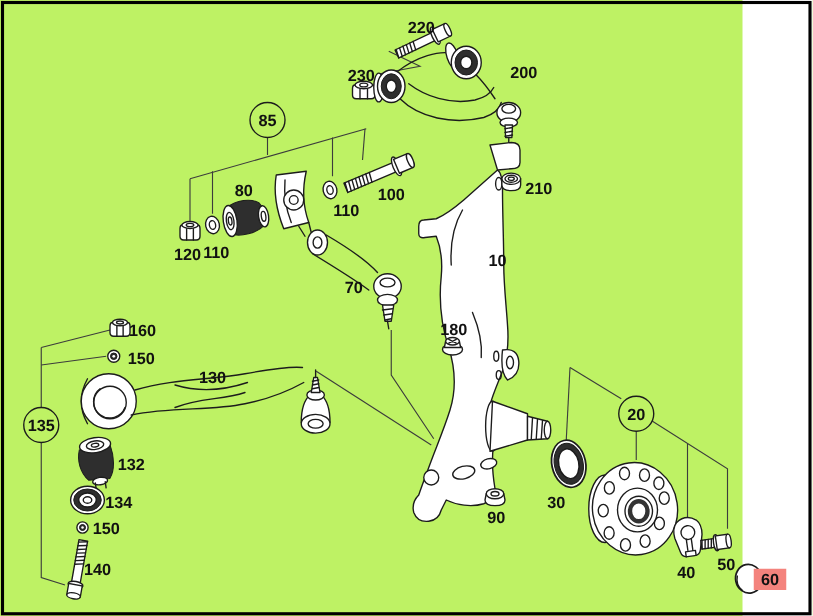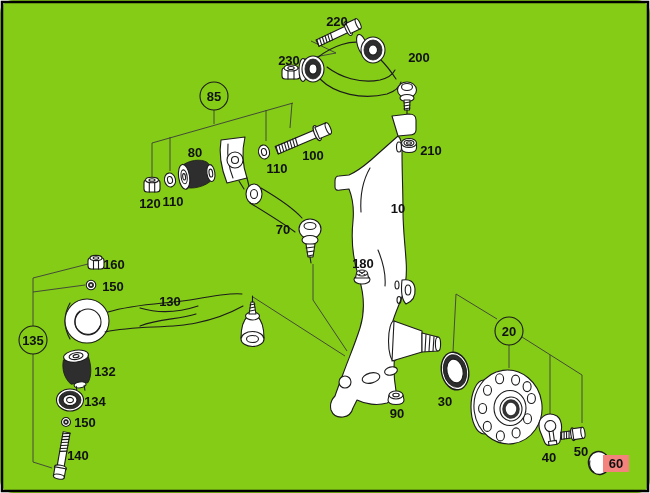--- a/index.html
+++ b/index.html
@@ -1,16 +1,16 @@
 <!DOCTYPE html>
 <html><head>
 <meta charset="utf-8">
 <style>
   html,body{margin:0;padding:0;background:#fff;}
-  .stage{width:650px;height:493px;position:relative;background:#84cc16;border-radius:13px;}
+  .stage{width:594px;height:493px;position:relative;background:#bef264;}
   svg{display:block;}
   .s{stroke:#1c1c1c;stroke-width:1.1;fill:none;stroke-linecap:round;stroke-linejoin:round;}
   .sf{stroke:#1c1c1c;stroke-width:1.1;fill:#fff;stroke-linejoin:round;}
   .sf2{stroke:#1c1c1c;stroke-width:1.4;fill:#fff;stroke-linejoin:round;}
   .dk{fill:#2e2e2e;stroke:#1c1c1c;stroke-width:.8;}
   .ld{stroke:#3c3c3c;stroke-width:.9;fill:none;}
   .lbl{font:bold 13px "Liberation Sans", sans-serif;fill:#111;}
   .frame{fill:none;stroke:#000;stroke-width:2.5;}
 </style>
 </head>

